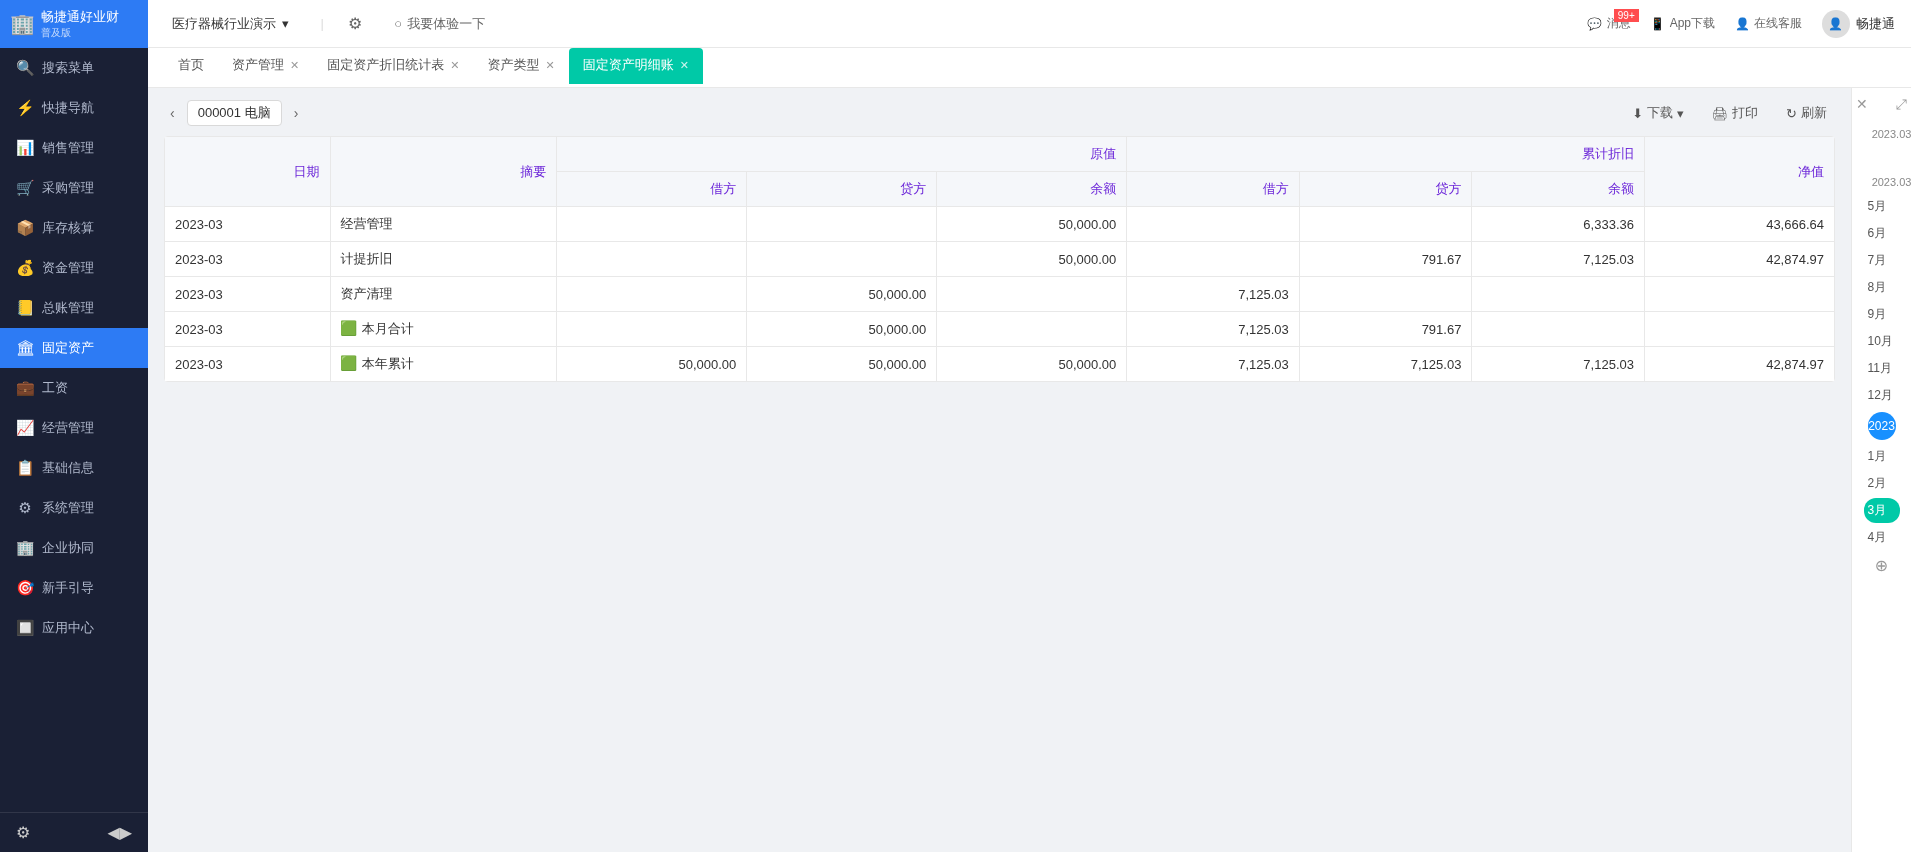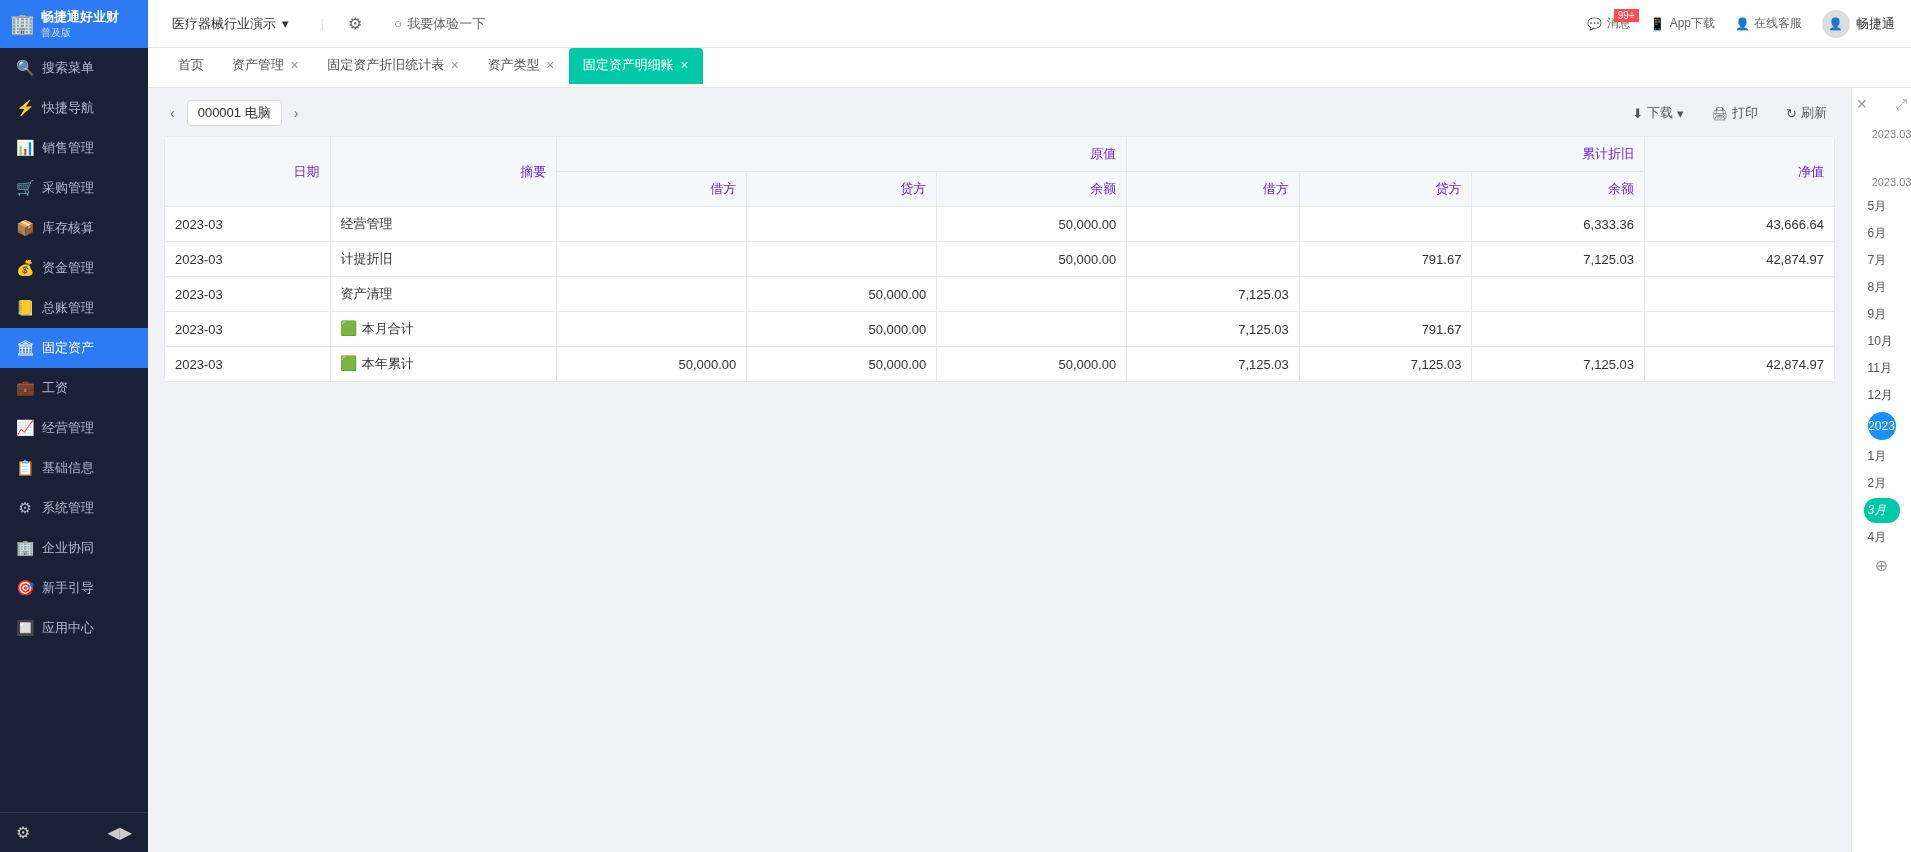--- a/index.html
+++ b/index.html
@@ -18,21 +18,21 @@
     .sidebar-logo {
       background: #2d7bf4;
       padding: 8px 10px;
       display: flex;
       align-items: center;
       gap: 6px;
       color: #fff;
       font-size: 12px;
       height: 48px;
     }
-    .sidebar-logo-text { font-size: 13px; font-weight: bold; }
+    .sidebar-logo-text { font-size: 13px; font-weight: normal; }
     .sidebar-logo-sub { font-size: 10px; color: rgba(255,255,255,0.7); }
     .sidebar-scroll { flex: 1; overflow-y: auto; }
     .sidebar-item {
       display: flex;
       align-items: center;
       gap: 8px;
       padding: 11px 16px;
       cursor: pointer;
       color: #b0b8cc;
       font-size: 13px;
@@ -290,21 +290,20 @@
       width: 36px;
       padding: 4px 4px;
       border-radius: 12px;
       cursor: pointer;
       margin: 2px 0;
       color: #555;
     }
     .timeline-month.active {
       background: #00c9a7;
       color: #fff;
-      font-style: italic;
     }
     .timeline-circle {
       width: 28px;
       height: 28px;
       border-radius: 50%;
       display: flex;
       align-items: center;
       justify-content: center;
       font-size: 12px;
       cursor: pointer;

